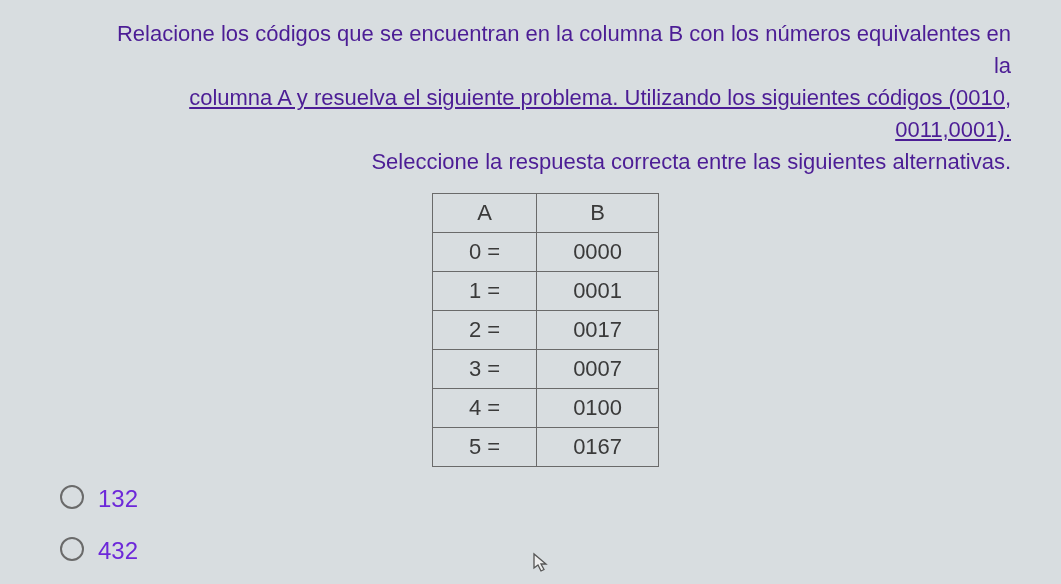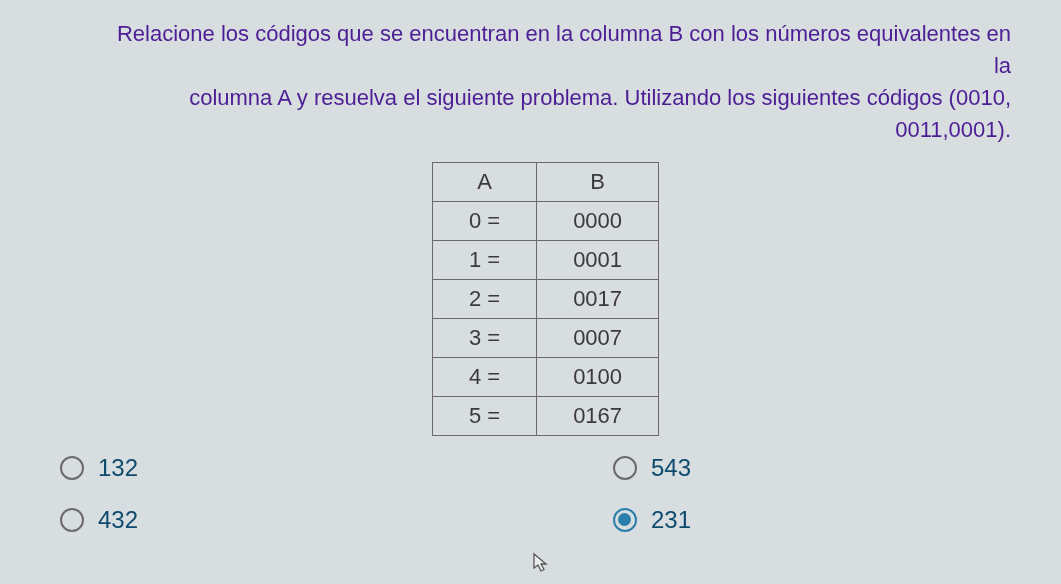--- a/index.html
+++ b/index.html
@@ -17,21 +17,21 @@
       position: relative;
     }
     .question-text {
       font-size: 22px;
       line-height: 1.45;
       text-align: right;
       padding: 0 20px 10px 20px;
       color: #4c1d95;
     }
     .line1 { margin-left: 30px; }
-    .line2 { margin-left: -10px; }
+    .line2 { margin-left: -10px; text-decoration: underline; }
     .line3 { margin-left: 100px; }
     .table-wrap {
       display: flex;
       justify-content: center;
       margin-top: 6px;
       margin-bottom: 18px;
     }
     table {
       border-collapse: collapse;
       background: transparent;
@@ -52,24 +52,23 @@
       justify-content: space-between;
       padding-right: 340px;
     }
     .col {
       display: flex;
       flex-direction: column;
       gap: 24px;
     }
     .option {
       display: flex;
-      align-items: center;
       gap: 14px;
       font-size: 24px;
-      color: #0c4a6e;
+      color: #6d28d9;
       cursor: pointer;
     }
     .radio {
       width: 24px;
       height: 24px;
       border: 2.5px solid #6a6a6a;
       border-radius: 50%;
       display: inline-flex;
       align-items: center;
       justify-content: center;
@@ -93,20 +92,21 @@
       color: #555;
       pointer-events: none;
     }
   </style>
 </head>
 <body>
 
 <div class="question-text">
   <div class="line1">Relacione los códigos que se encuentran en la columna B con los números equivalentes en la</div>
   <div class="line2">columna A y resuelva el siguiente problema. Utilizando los siguientes códigos (0010, 0011,0001).</div>
+  <div class="line3">Seleccione la respuesta correcta entre las siguientes alternativas.</div>
 </div>
 
 <div class="table-wrap">
   <table>
     <thead>
       <tr>
         <th>A</th>
         <th>B</th>
       </tr>
     </thead>
@@ -143,29 +143,19 @@
   <div class="col">
     <div class="option">
       <span class="radio"></span>
       <span>132</span>
     </div>
     <div class="option">
       <span class="radio"></span>
       <span>432</span>
     </div>
   </div>
-  <div class="col">
-    <div class="option">
-      <span class="radio"></span>
-      <span>543</span>
-    </div>
-    <div class="option">
-      <span class="radio selected"></span>
-      <span>231</span>
-    </div>
-  </div>
 </div>
 
 <span class="cursor">
   <svg width="20" height="22" viewBox="0 0 20 22">
     <path d="M4 2 L4 16 L8 13 L11 19 L14 17.5 L11 12 L16 12 Z" fill="#eee" stroke="#555" stroke-width="1.3"></path>
   </svg>
 </span>
 
 </body></html>

